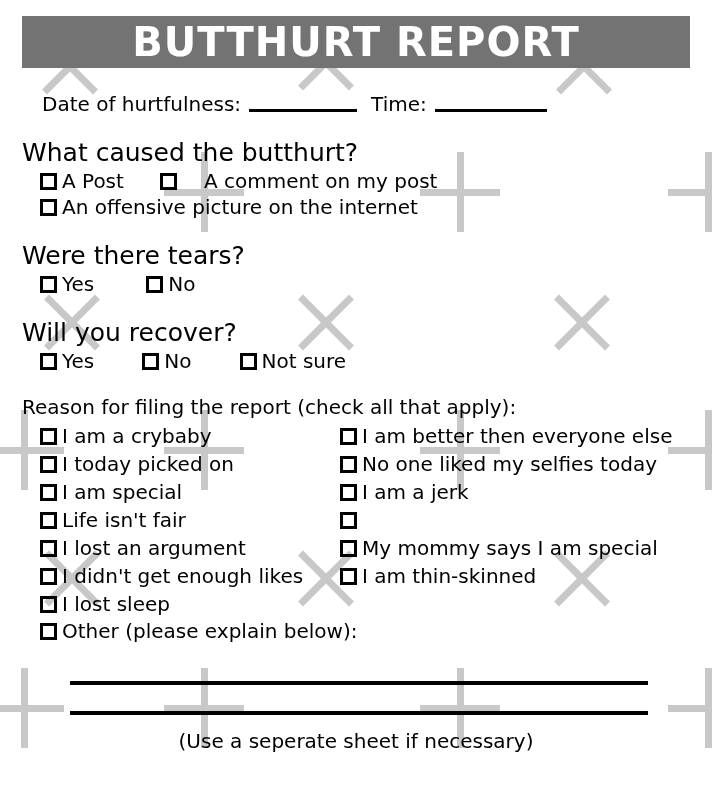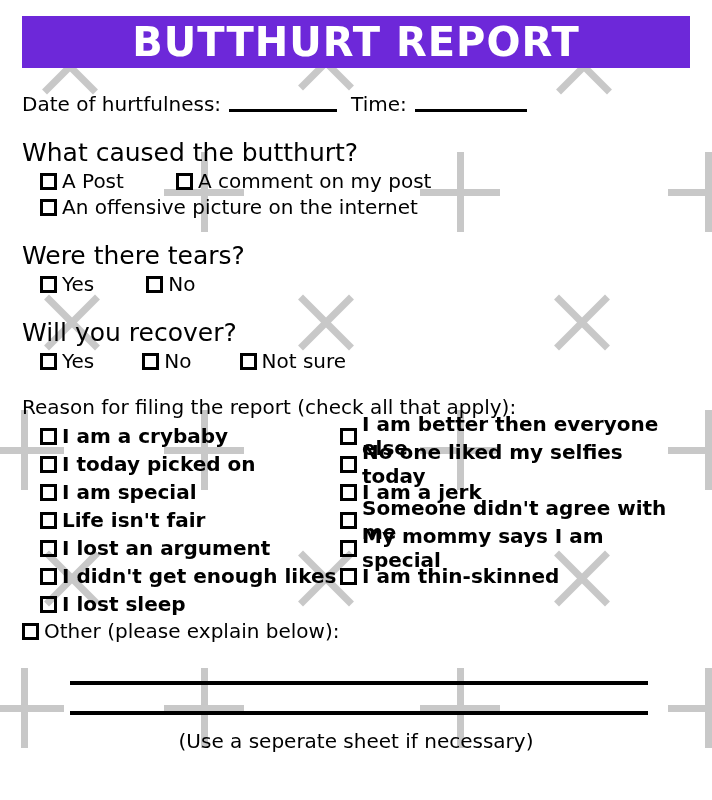--- a/index.html
+++ b/index.html
@@ -57,41 +57,42 @@
   
   .sheet {
     position: relative;
     z-index: 1;
     padding: 0 22px;
     box-sizing: border-box;
     width: 712px;
   }
 
   .title-bar {
-    background: #6d28d9;
+    background: #737373;
     margin: 16px 0 0 0;
     height: 52px;
     display: flex;
     align-items: center;
     justify-content: center;
   }
   .title-bar .title {
     color: #ffffff;
     font-size: 40px;
     font-weight: bold;
     letter-spacing: 1px;
     line-height: 1;
     font-family: "DejaVu Sans", sans-serif;
   }
 
   .row-date {
     display: flex;
     align-items: flex-end;
     margin-top: 24px;
     font-size: 20px;
+    margin-left: 20px;
   }
   .rule {
     display: inline-block;
     border-bottom: 3px solid #000;
     height: 0;
   }
   .rule-date { width: 108px; margin: 0 14px 4px 8px; }
   .rule-time { width: 112px; margin: 0 0 4px 8px; }
 
   .section {
@@ -118,50 +119,50 @@
     height: 17px;
     border: 3px solid #000;
     box-sizing: border-box;
     display: inline-block;
     margin-right: 5px;
     flex: 0 0 auto;
     background: transparent;
   }
   .indent { margin-left: 18px; align-items: center; }
 
-  .gap-1 { margin-left: 52px; }
+  .gap-1 { margin-left: 36px; gap: 22px; }
   .gap-2 { margin-left: 52px; }
   .gap-3 { margin-left: 48px; }
 
   .reason-head {
     font-size: 20px;
     margin-bottom: 3px;
   }
   .reason-grid {
     display: flex;
-    font-weight: bold;
   }
   .reason-col {
     display: flex;
     flex-direction: column;
   }
   .reason-col.left { width: 300px; margin-left: 18px; }
   .reason-col.right { width: 340px; }
   .reason-item {
     display: flex;
     align-items: center;
     font-size: 20px;
     height: 28px;
   }
 
   .other-line {
     display: flex;
     align-items: center;
     font-size: 20px;
     margin-top: 1px;
+    margin-left: 18px;
   }
 
   .write-lines {
     margin-top: 12px;
     margin-left: 48px;
     margin-right: 42px;
   }
   .write-line {
     border-bottom: 4px solid #000;
     height: 26px;
@@ -305,21 +306,20 @@
         <div class="reason-item">
           <span class="box"></span>
           <span>No one liked my selfies today</span>
         </div>
         <div class="reason-item">
           <span class="box"></span>
           <span>I am a jerk</span>
         </div>
         <div class="reason-item">
           <span class="box"></span>
-          <span>Someone didn't agree with me</span>
         </div>
         <div class="reason-item">
           <span class="box"></span>
           <span>My mommy says I am special</span>
         </div>
         <div class="reason-item">
           <span class="box"></span>
           <span>I am thin-skinned</span>
         </div>
       </div>

